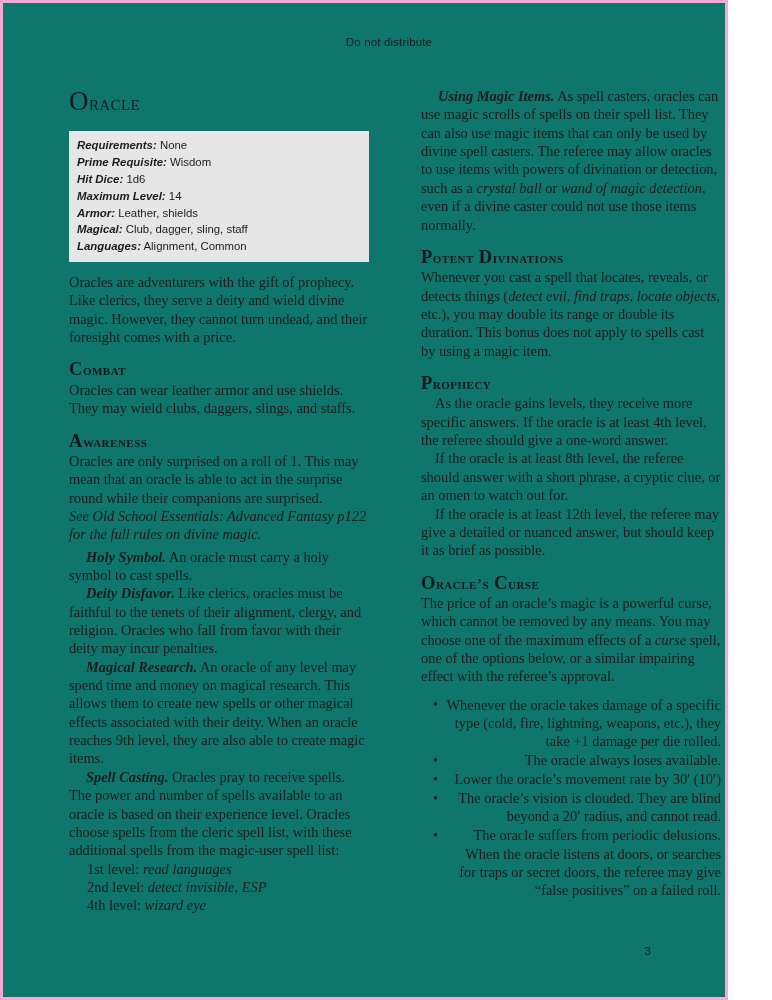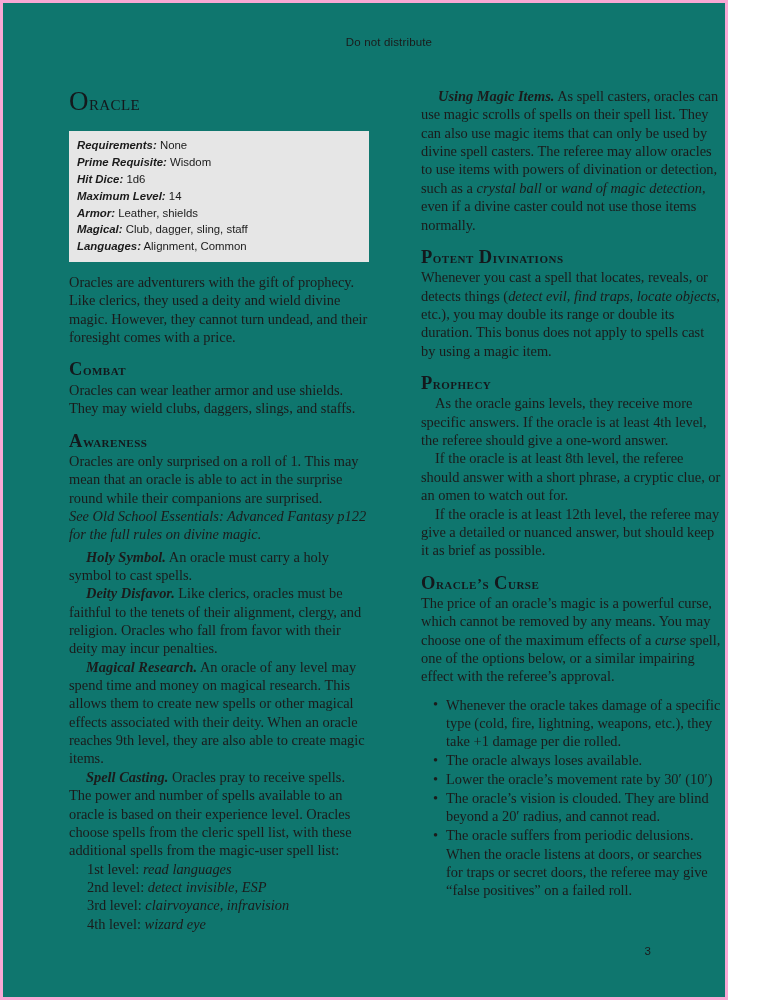--- a/index.html
+++ b/index.html
@@ -124,20 +124,21 @@
   }
   .spell-list li { padding-left: 18px; }
   .spell-list em { font-style: italic; }
 
   ul.curse-list {
     margin: 10px 0 0 0;
     padding: 0 0 0 12px;
     list-style: none;
     font-size: 14.4px;
     line-height: 1.275;
+    text-align: right;
   }
   ul.curse-list li {
     position: relative;
     padding-left: 13px;
     margin-bottom: 0.5px;
   }
   ul.curse-list li::before {
     content: "\2022";
     position: absolute;
     left: 0;
@@ -161,42 +162,41 @@
       <div class="statblock">
         <div class="row"><span class="lbl">Requirements:</span> <span>None</span></div>
         <div class="row"><span class="lbl">Prime Requisite:</span> <span>Wisdom</span></div>
         <div class="row"><span class="lbl">Hit Dice:</span> <span>1d6</span></div>
         <div class="row"><span class="lbl">Maximum Level:</span> <span>14</span></div>
         <div class="row"><span class="lbl">Armor:</span> <span>Leather, shields</span></div>
         <div class="row"><span class="lbl">Magical:</span> <span>Club, dagger, sling, staff</span></div>
         <div class="row"><span class="lbl">Languages:</span> <span>Alignment, Common</span></div>
       </div>
 
-      <p class="lead">Oracles are adventurers with the gift of prophecy. Like clerics, they used a deity and wield divine magic. However, they cannot turn undead, and their foresight comes with a price.</p>
+      <p class="lead">Oracles are adventurers with the gift of prophecy. Like clerics, they serve a deity and wield divine magic. However, they cannot turn undead, and their foresight comes with a price.</p>
 
       <h2 class="section"><span class="cap">C</span><span>ombat</span></h2>
       <p>Oracles can wear leather armor and use shields. They may wield clubs, daggers, slings, and staffs.</p>
 
       <h2 class="section"><span class="cap">A</span><span>wareness</span></h2>
       <p>Oracles are only surprised on a roll of 1. This may mean that an oracle is able to act in the surprise round while their companions are surprised.</p>
 
       <p class="italic-note">See Old School Essentials: Advanced Fantasy p122 for the full rules on divine magic.</p>
 
       <p class="runin"><span class="rh">Holy Symbol.</span><span> An oracle must carry a holy symbol to cast spells.</span></p>
 
       <p class="runin"><span class="rh">Deity Disfavor.</span><span> Like clerics, oracles must be faithful to the tenets of their alignment, clergy, and religion. Oracles who fall from favor with their deity may incur penalties.</span></p>
 
       <p class="runin"><span class="rh">Magical Research.</span><span> An oracle of any level may spend time and money on magical research. This allows them to create new spells or other magical effects associated with their deity. When an oracle reaches 9th level, they are also able to create magic items.</span></p>
 
       <p class="runin"><span class="rh">Spell Casting.</span><span> Oracles pray to receive spells. The power and number of spells available to an oracle is based on their experience level. Oracles choose spells from the cleric spell list, with these additional spells from the magic-user spell list:</span></p>
 
       <ul class="spell-list">
         <li><span>1st level: </span><em>read languages</em></li>
         <li><span>2nd level: </span><em>detect invisible, ESP</em></li>
-        <li><span>3rd level: </span><em>clairvoyance, infravision</em></li>
         <li><span>4th level: </span><em>wizard eye</em></li>
       </ul>
 
     </div>
 
     <div class="col col-right">
 
       <p class="runin"><span class="rh">Using Magic Items.</span><span> As spell casters, oracles can use magic scrolls of spells on their spell list. They can also use magic items that can only be used by divine spell casters. The referee may allow oracles to use items with powers of divination or detection, such as a </span><em>crystal ball</em><span> or </span><em>wand of magic detection</em><span>, even if a divine caster could not use those items normally.</span></p>
 
       <h2 class="section"><span class="cap">P</span><span>otent</span><span class="gap"></span><span class="cap">D</span><span>ivinations</span></h2>

